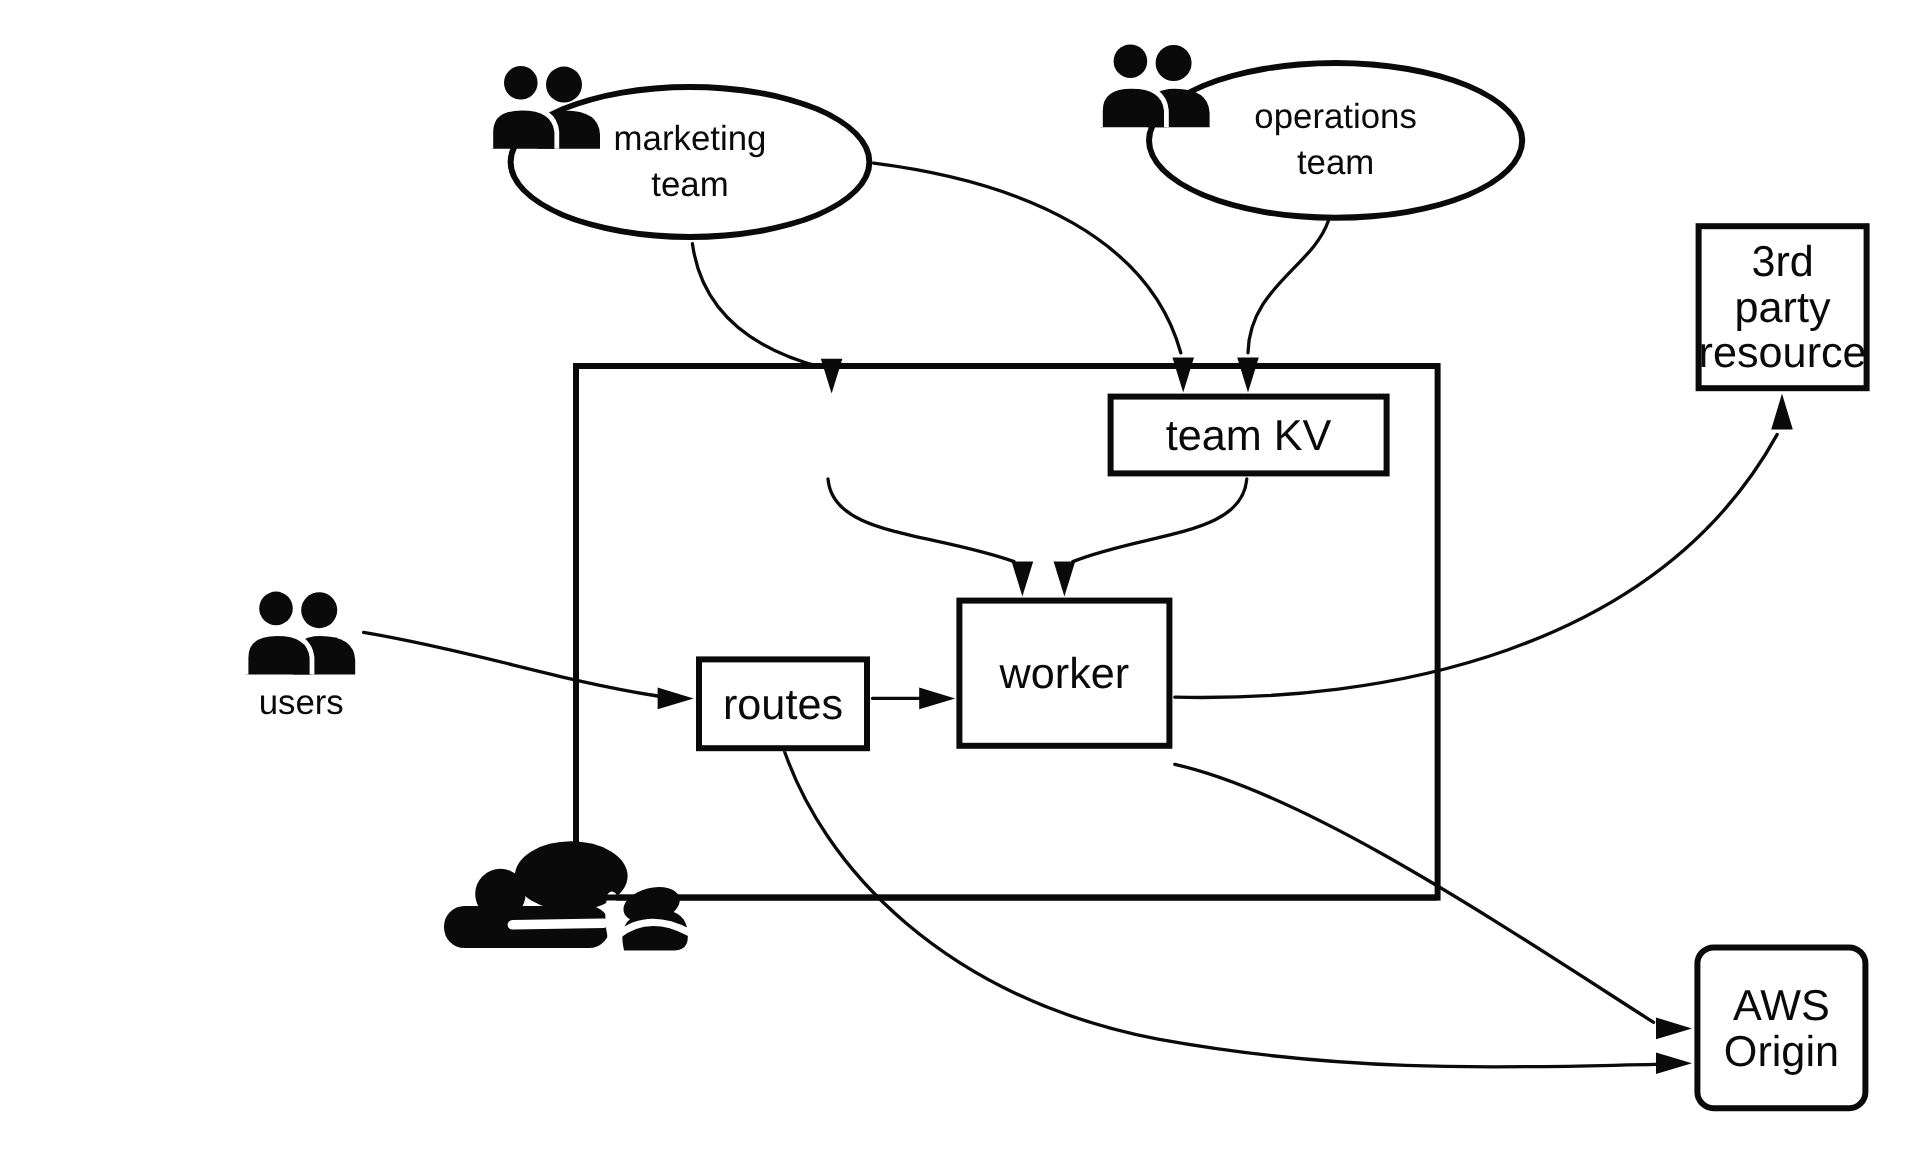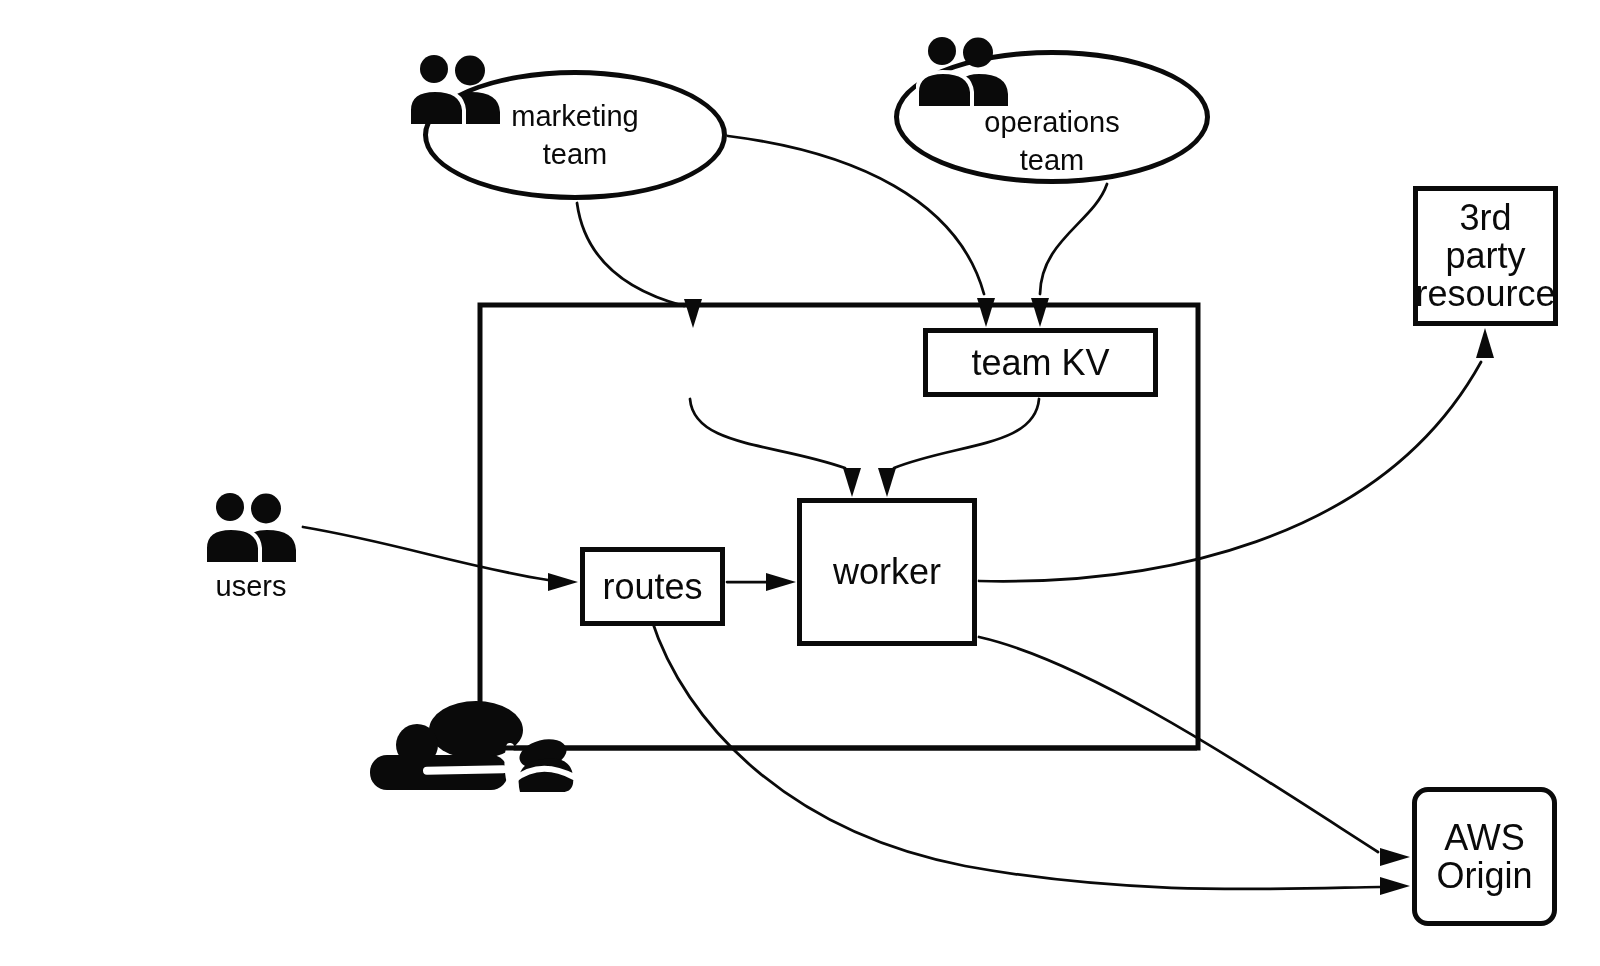--- a/index.html
+++ b/index.html
@@ -84,32 +84,32 @@
       <path d="M146 97 Q172 76 206 94" stroke="#ffffff" stroke-width="6" fill="none" stroke-linecap="round"></path>
     </g>
 
     <line x1="505" y1="748" x2="1197" y2="748" stroke="#0a0a0a" stroke-width="5"></line>
   </svg>
 
   <div class="node ellipse" style="left:423px;top:70px;width:304px;height:130px;">
     <div class="node-label">marketing
 team</div>
   </div>
-  <div class="node ellipse" style="left:894px;top:50px;width:316px;height:134px;align-items:flex-end;">
+  <div class="node ellipse" style="left:955px;top:50px;width:316px;height:134px;">
     <div class="node-label">operations
 team</div>
   </div>
 
   <div class="node" style="left:923px;top:328px;width:235px;height:69px;">
     <div class="node-label">team KV</div>
   </div>
   <div class="node" style="left:580px;top:547px;width:145px;height:79px;">
     <div class="node-label">routes</div>
   </div>
-  <div class="node" style="left:797px;top:498px;width:180px;height:148px;">
+  <div class="node" style="left:797px;top:498px;width:180px;height:126px;">
     <div class="node-label">worker</div>
   </div>
   <div class="node" style="left:1413px;top:186px;width:145px;height:140px;">
     <div class="node-label">3rd party
 resource</div>
   </div>
   <div class="node" style="left:1412px;top:787px;width:145px;height:139px;border-radius:16px;">
     <div class="node-label">AWS
 Origin</div>
   </div>

